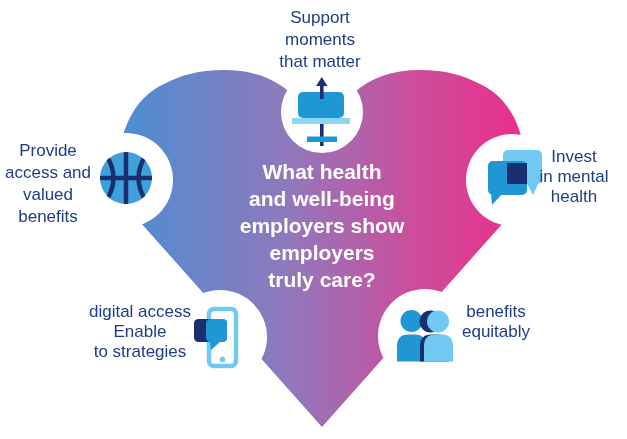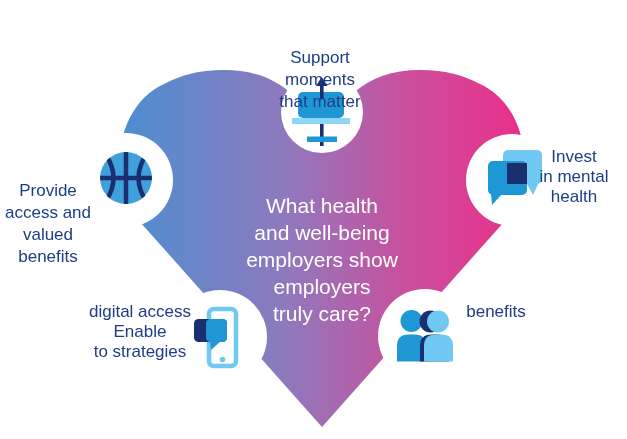--- a/index.html
+++ b/index.html
@@ -22,25 +22,25 @@
   .f-ball  { fill: var(--c-ball_blue); }
   .f-navy  { fill: var(--c-dark_navy); }
   .f-white { fill:#ffffff; }
   .st-navy  { stroke: var(--c-dark_navy);  fill:none; stroke-width:4.5; stroke-linecap:round; }
   .st-light { stroke: var(--c-light_blue); fill:#ffffff; stroke-width:4.5; }
 
   .label {
     position:absolute; color: var(--c-text_navy);
     font-size:17px; line-height:20px; text-align:center; white-space:nowrap;
   }
-  .label.lh22 { line-height:22px;margin-top:40px; }
+  .label.lh22 { line-height:22px; }
   .title {
     position:absolute; left:202px; top:158px; width:240px;
     color: var(--c-title_white); font-size:21px; line-height:27px;
-    font-weight:normal; text-align:center;margin-top:34px;
+    font-weight:bold; text-align:center;
   }
 </style>
 </head>
 <body>
 
 <div class="stage">
 
   <svg width="627" height="439" viewBox="0 0 627 439">
     <defs>
       <linearGradient id="heartGrad" x1="0" y1="0" x2="1" y2="0">
@@ -149,15 +149,16 @@
   </div>
 
   <div class="label" style="left:73px; top:302px; width:134px;">
     <div>digital access</div>
     <div>Enable</div>
     <div>to strategies</div>
   </div>
 
   <div class="label" style="left:441px; top:302px; width:110px;">
     <div>benefits</div>
+    <div>equitably</div>
   </div>
 
 </div>
 
 </body></html>

